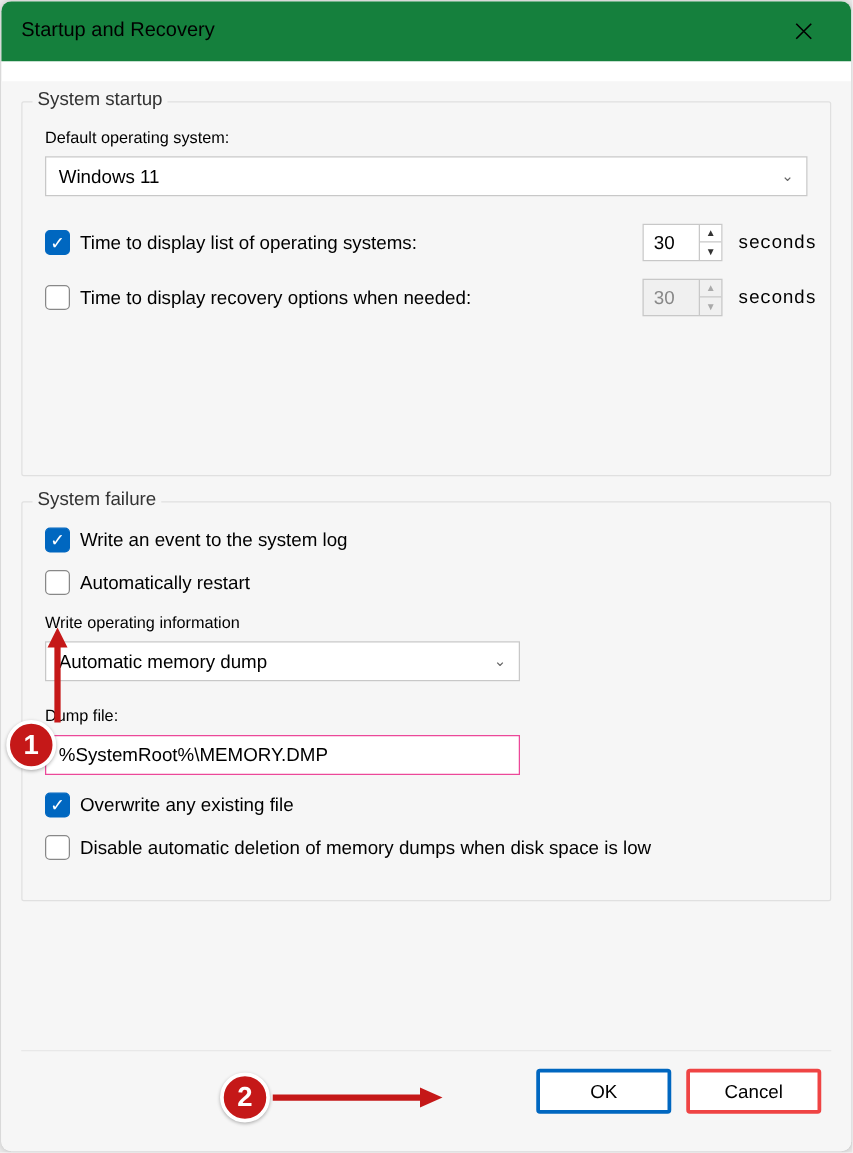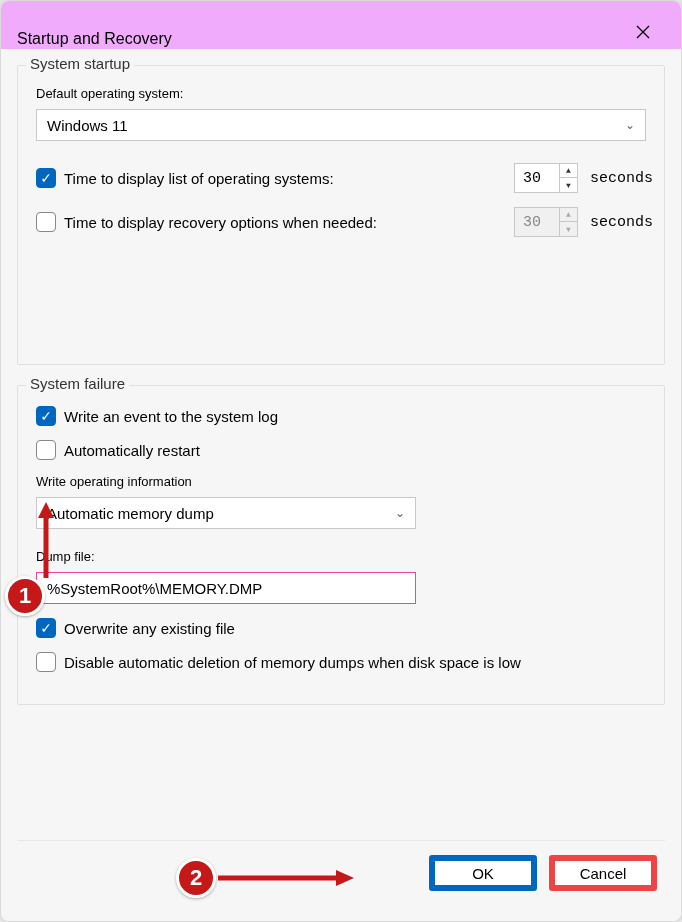--- a/index.html
+++ b/index.html
@@ -24,23 +24,23 @@
       margin: 1px;
       border-radius: 8px;
       box-shadow: 0 0 4px rgba(0,0,0,0.15);
       display: flex;
       flex-direction: column;
       overflow: hidden;
     }
     .titlebar {
       height: 48px;
       display: flex;
-      align-items: flex-end;
+      align-items: center;
       padding: 0 16px;
-      background: #f0abfc;
+      background: #15803d;
       border-bottom: 1px solid transparent;
     }
     .titlebar-title {
       font-size: 16px;
       flex: 1;
     }
     .close-btn {
       width: 44px;
       height: 32px;
       display: flex;
@@ -48,20 +48,21 @@
       justify-content: center;
       cursor: pointer;
       font-size: 18px;
     }
     .content {
       flex: 1;
       padding: 16px;
       background: #f6f6f6;
       display: flex;
       flex-direction: column;
+      margin-top: 16px;
     }
     .group {
       border: 1px solid #e0e0e0;
       border-radius: 2px;
       padding: 20px 18px 18px 18px;
       margin-bottom: 20px;
       position: relative;
       background: #f6f6f6;
     }
     .group-title {
@@ -130,21 +131,20 @@
       display: flex;
       align-items: center;
       margin-left: auto;
       gap: 12px;
     }
     .spinner {
       display: flex;
       border: 1px solid #c8c8c8;
       background: #fff;
       height: 30px;
-      font-family: Liberation Mono, monospace;
     }
     .spinner.disabled {
       background: #f0f0f0;
       color: #888;
     }
     .spinner-value {
       width: 44px;
       padding: 0 8px;
       display: flex;
       align-items: center;
@@ -202,21 +202,21 @@
       margin-top: auto;
       display: flex;
       justify-content: flex-end;
       gap: 12px;
       padding: 14px 8px 14px 0;
       border-top: 1px solid #e8e8e8;
     }
     .btn {
       min-width: 108px;
       height: 36px;
-      border: 6px solid #ef4444;
+      border: 3px solid #ef4444;
       background: #fff;
       font-size: 15px;
       border-radius: 3px;
       cursor: pointer;
       display: flex;
       align-items: center;
       justify-content: center;
     }
     .btn.primary {
       border-color: #0067c0;

